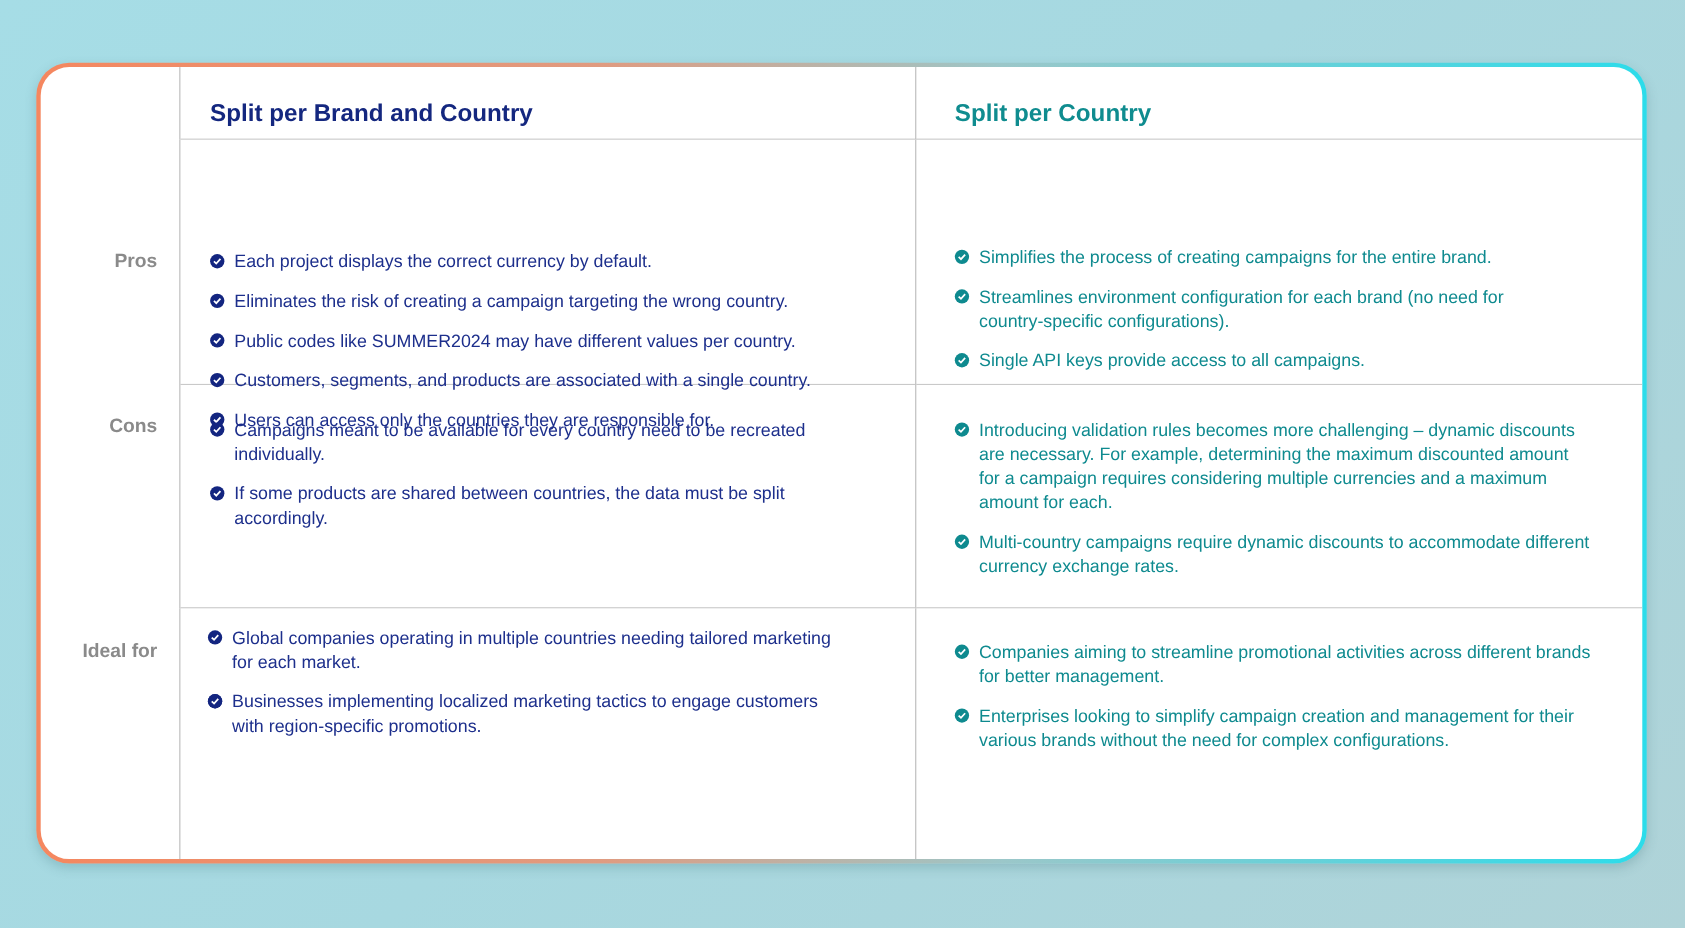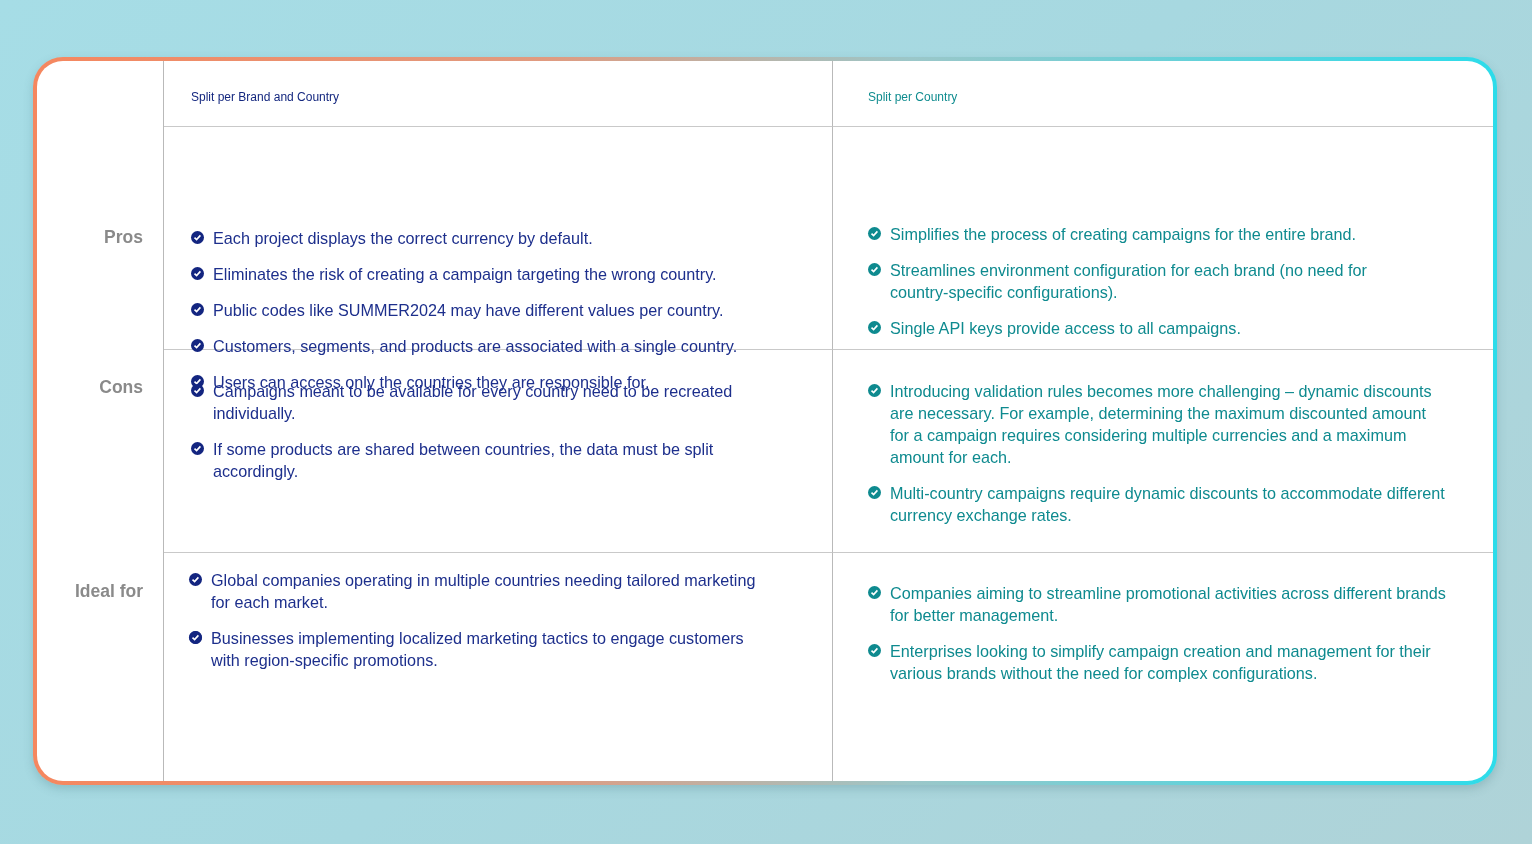--- a/index.html
+++ b/index.html
@@ -23,21 +23,21 @@
       position: absolute; left: 0; top: 0; right: 0; bottom: 0;
       display: grid;
       grid-template-columns: 127px 669px 1fr;
       grid-template-rows: 66px 223px 203px 1fr;
     }
     .cell { position: relative; box-sizing: border-box; }
     .c1 { border-right: 1px solid #b9b9b9; }
     .c2 { border-right: 1px solid #b9b9b9; }
     .rb { border-bottom: 1px solid #c9c9c9; }
     .head-title {
-      position: absolute; top: 29px; font-weight: normal; font-size: 12px;
+      position: absolute; top: 29px; font-weight: bold; font-size: 22px;
     }
     .h-left { left: 27px; color: #14277f; }
     .h-right { left: 35px; color: #0f8c8f; }
     .row-label {
       position: absolute; right: 20px; font-weight: bold; font-size: 17.5px; color: #8a8a8a;
     }
     ul.items { list-style: none; margin: 0; padding: 0; position: absolute; }
     ul.items li {
       position: relative; padding-left: 22px; font-size: 16.2px; line-height: 22px;
       margin-bottom: 14px;

